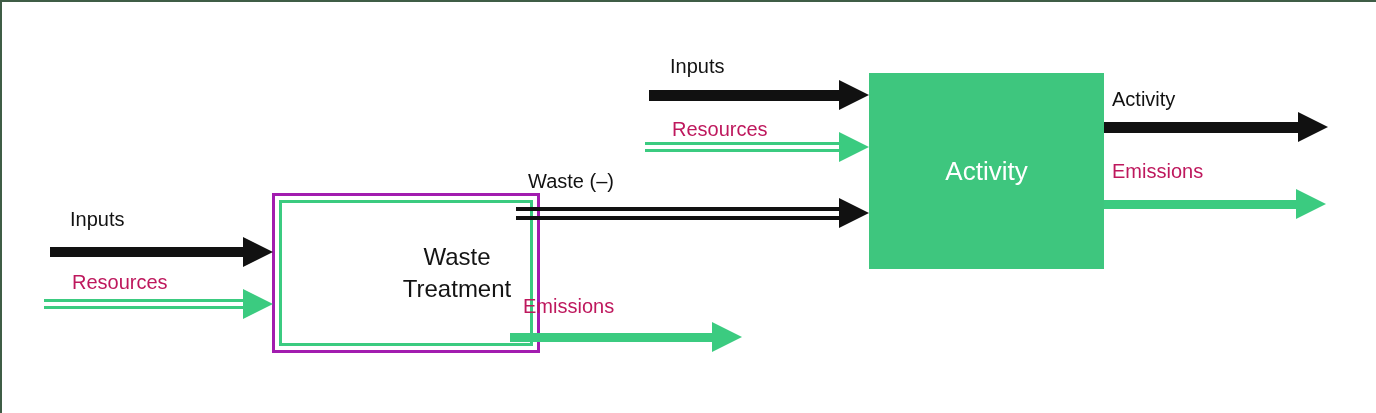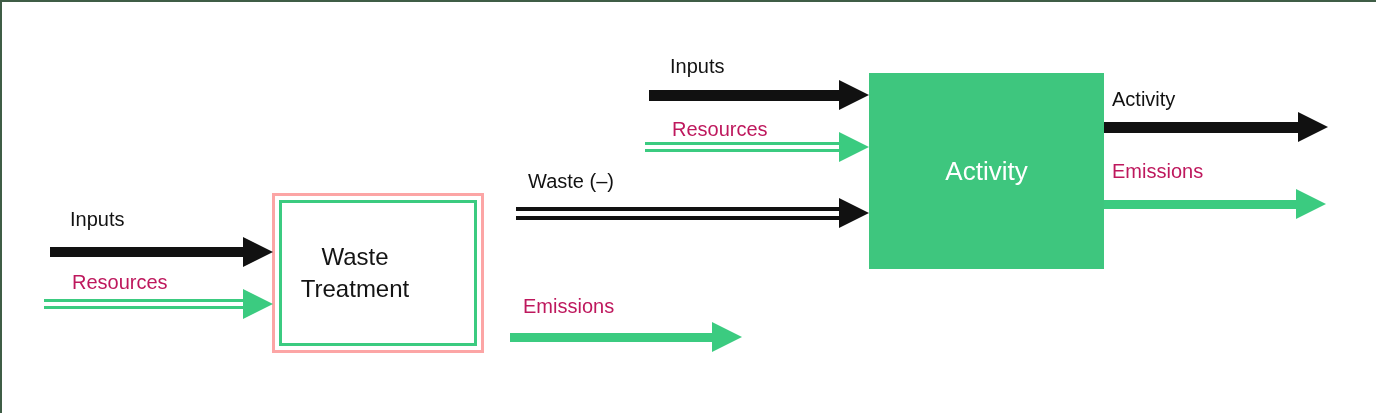--- a/index.html
+++ b/index.html
@@ -29,27 +29,27 @@
     line-height: 26px;
     color: #121212;
     white-space: nowrap;
   }
   .label.green { color: #be185d; }
 
   
   .box-wt {
     position: absolute;
     left: 272px; top: 193px;
-    width: 212px; height: 160px;
+    width: 268px; height: 160px;
     box-sizing: border-box;
-    border: 3px solid #fca5a5;
+    border: 3px solid #a21caf;
     background: #ffffff;
     display: flex;
     align-items: center;
-    justify-content: flex-start;
+    justify-content: flex-end;
   }
   .box-wt-inner {
     position: absolute;
     left: 4px; top: 4px; right: 4px; bottom: 4px;
     border: 3px solid #3bcb80;
     background: #ffffff;
   }
   .box-wt-label {
     position: relative;
     width: 160px;

